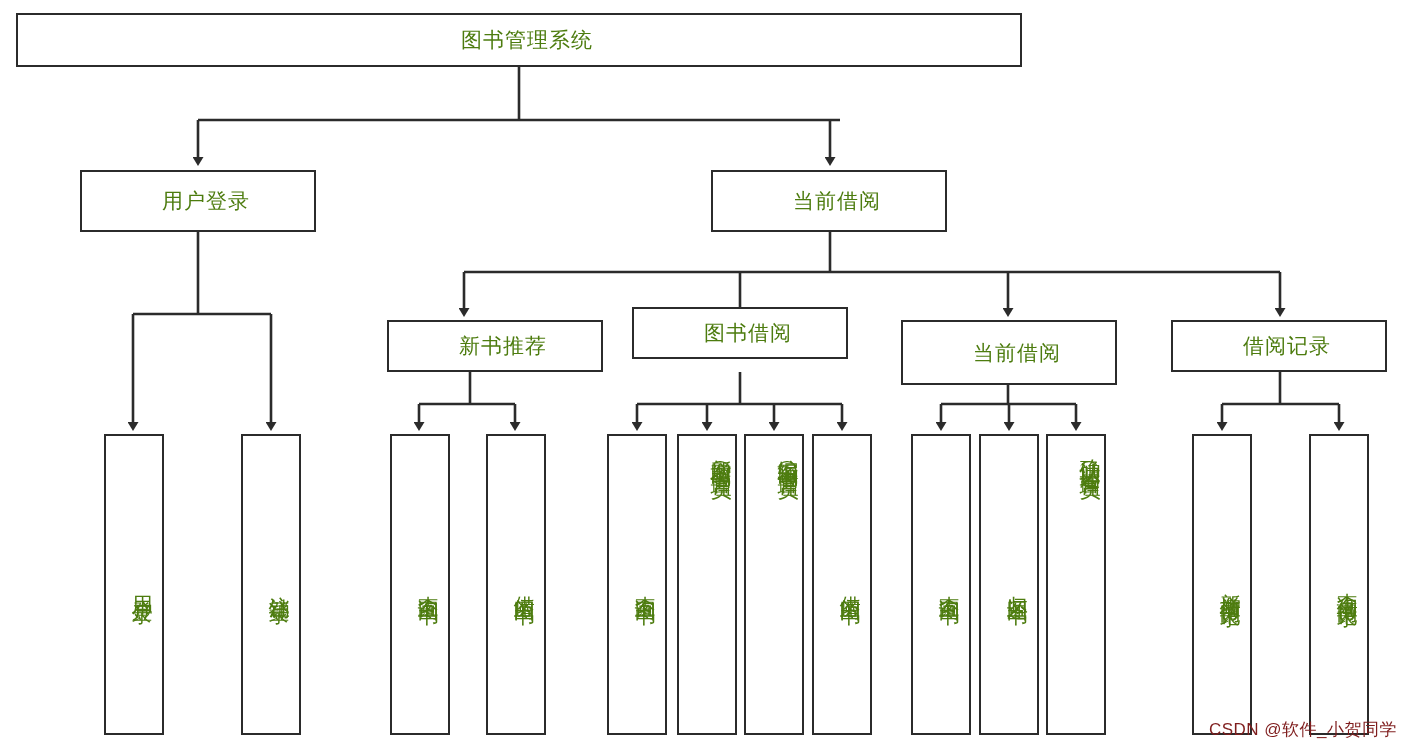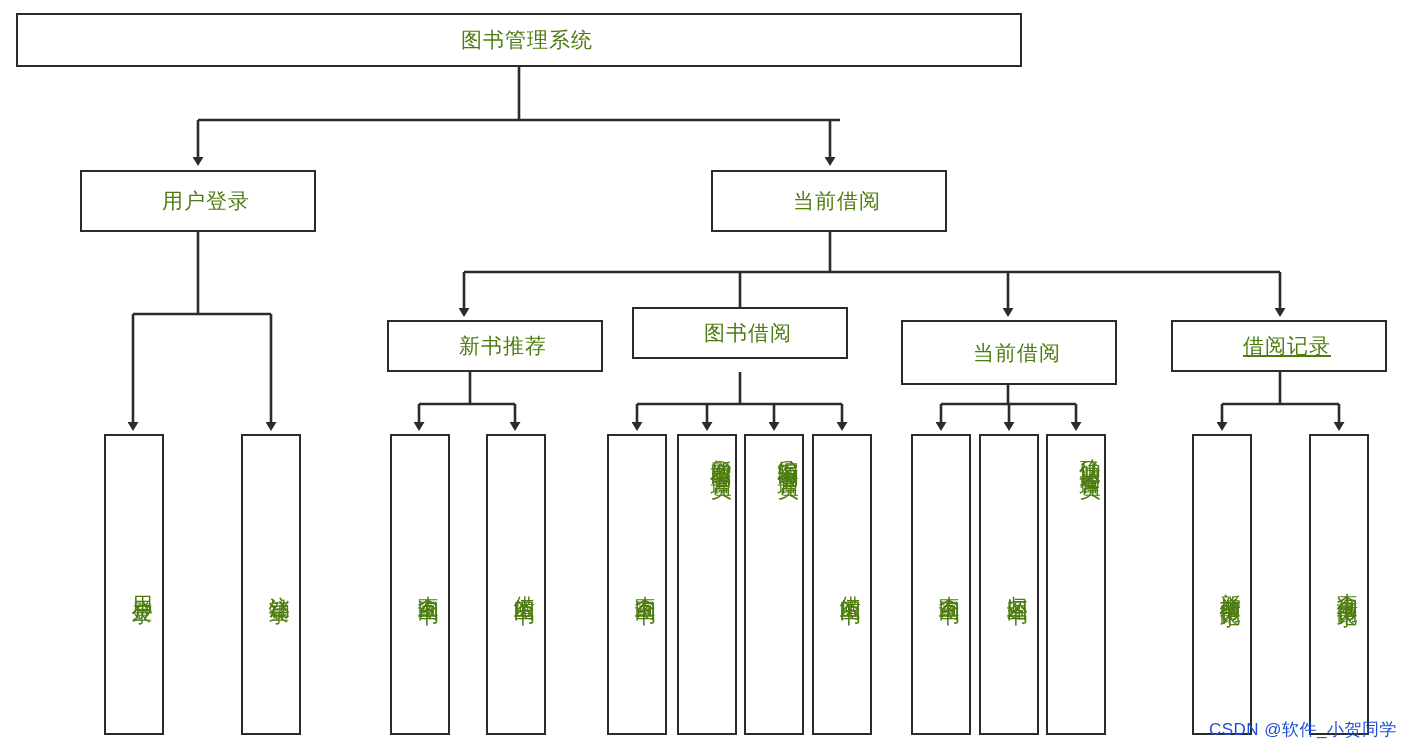--- a/index.html
+++ b/index.html
@@ -56,21 +56,21 @@
   .node-v.center {
     align-items: center;
     justify-content: center;
     padding-top: 0;
   }
   .watermark {
     position: absolute;
     right: 8px;
     bottom: 6px;
     font-size: 17px;
-    color: #1d4ed8;
+    color: #7f1d1d;
     letter-spacing: 0.5px;
     user-select: none;
   }
 </style>
 </head>
 <body>
 
 <div id="diagram-root">
 
   <svg id="connectors" viewBox="0 0 1405 747" xmlns="http://www.w3.org/2000/svg">
@@ -136,21 +136,21 @@
 
   <div class="node node-h" style="left:362px; top:320px; width:216px; height:52px;margin-left:25px;">
     <span>新书推荐</span>
   </div>
   <div class="node node-h" style="left:632px; top:307px; width:216px; height:52px;">
     <span>图书借阅</span>
   </div>
   <div class="node node-h" style="left:901px; top:320px; width:216px; height:65px;">
     <span>当前借阅</span>
   </div>
-  <div class="node node-h" style="left:1171px; top:320px; width:216px; height:52px;text-decoration:underline;">
+  <div class="node node-h" style="left:1171px; top:320px; width:216px; height:52px;">
     <span>借阅记录</span>
   </div>
 
   <div class="node node-v center" style="left:104px; top:434px; width:60px; height:301px;">
     <span>用户登录</span>
   </div>
   <div class="node node-v center" style="left:241px; top:434px; width:60px; height:301px;">
     <span>注销登录</span>
   </div>
 

